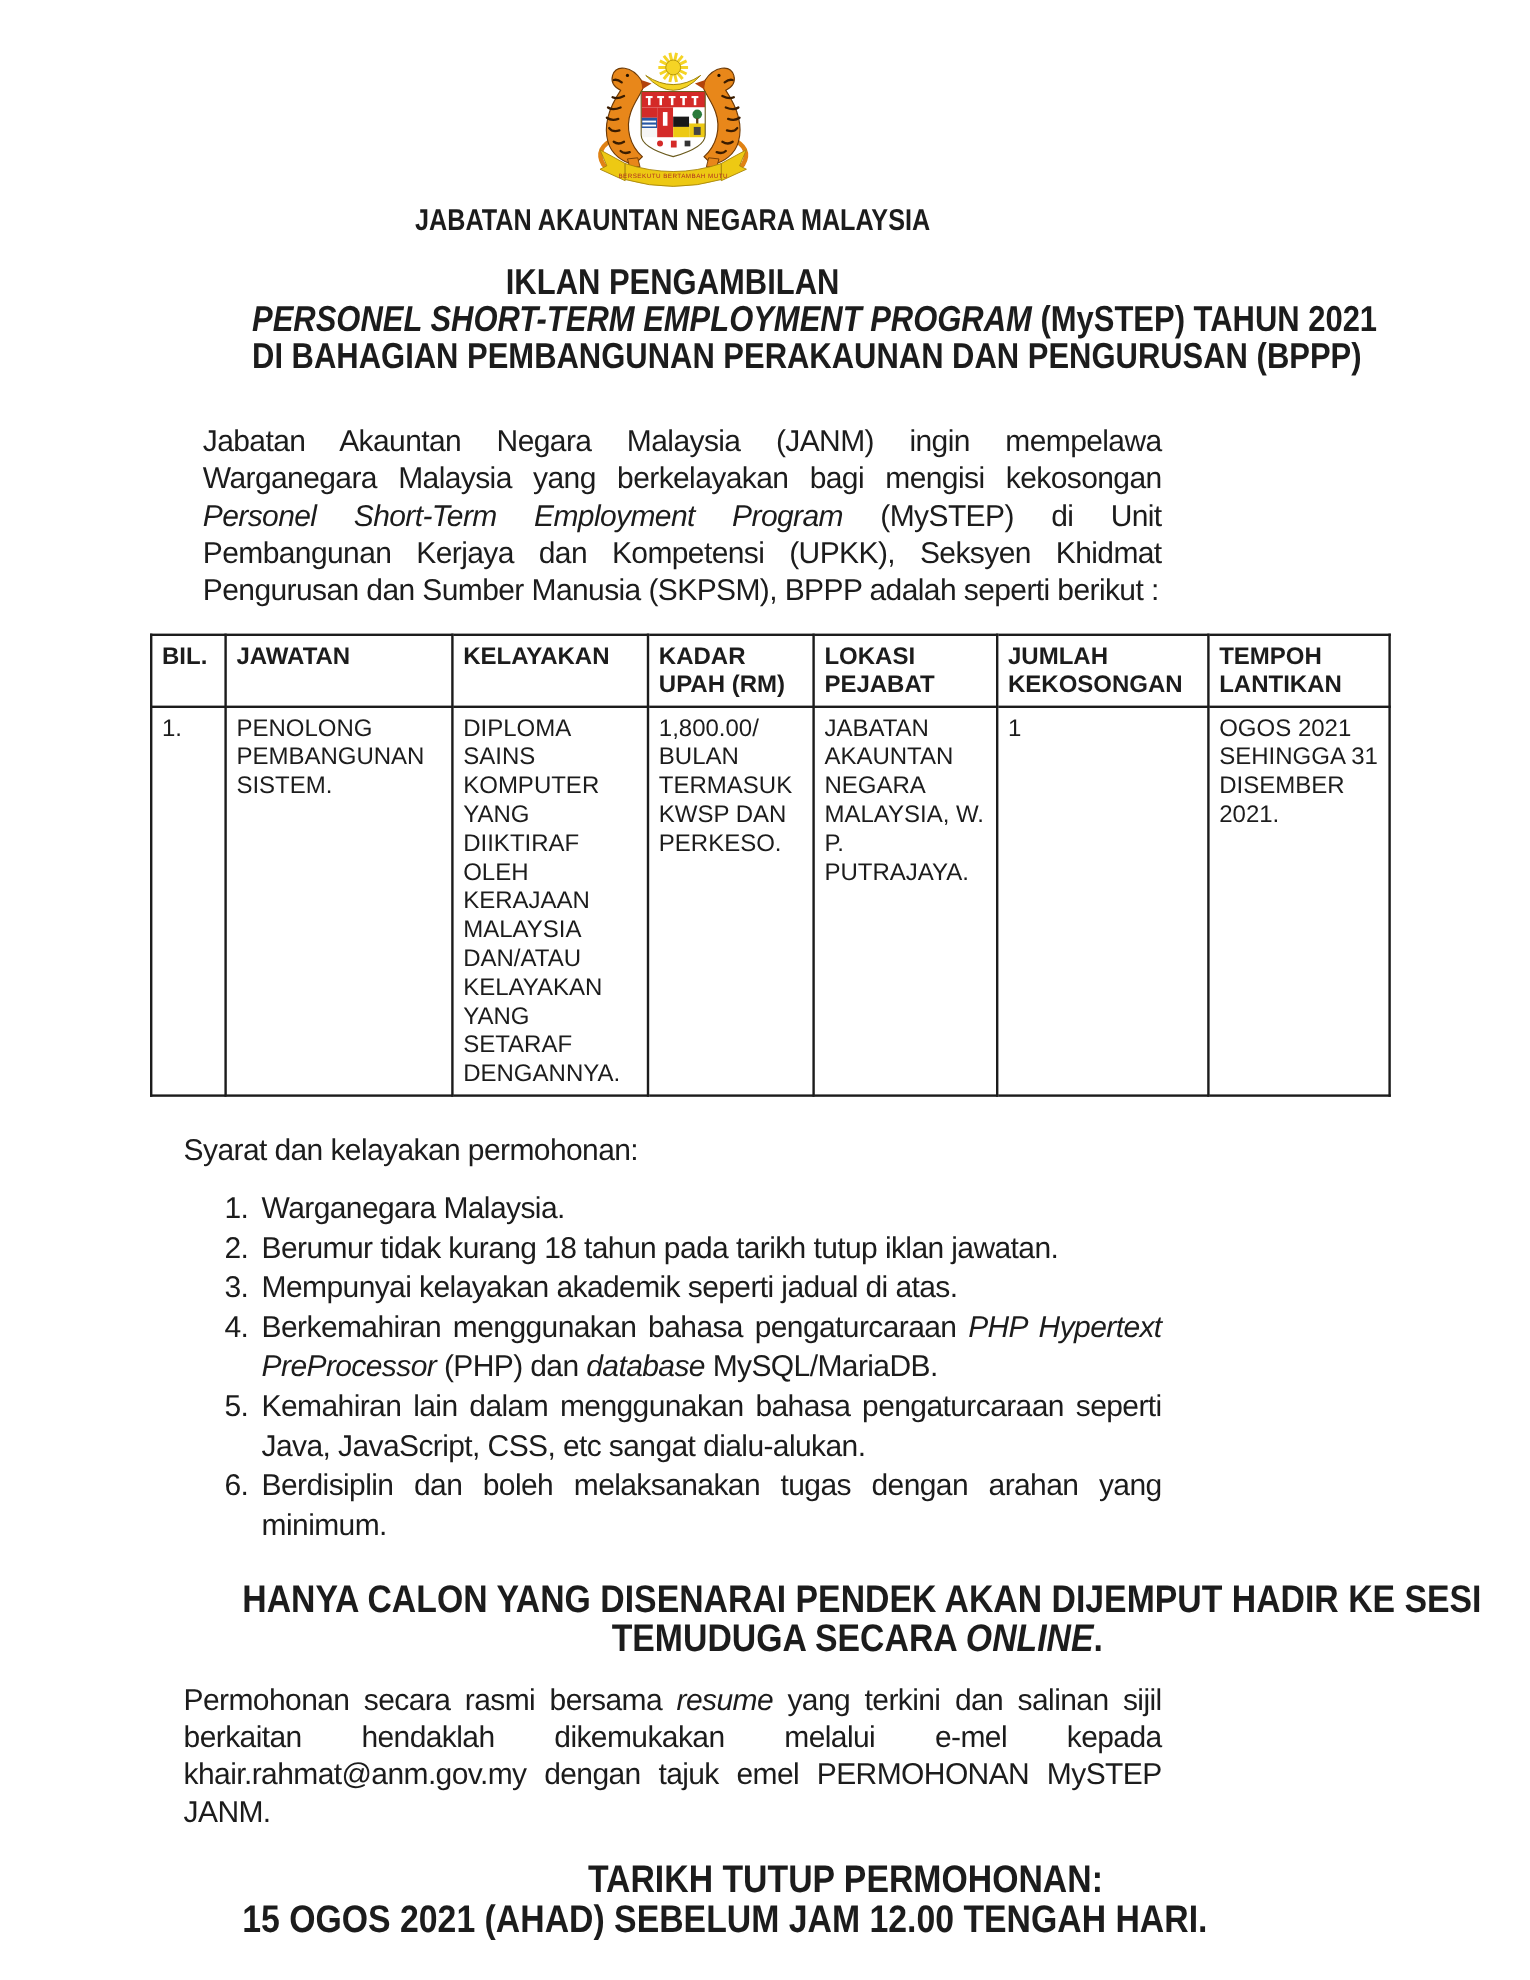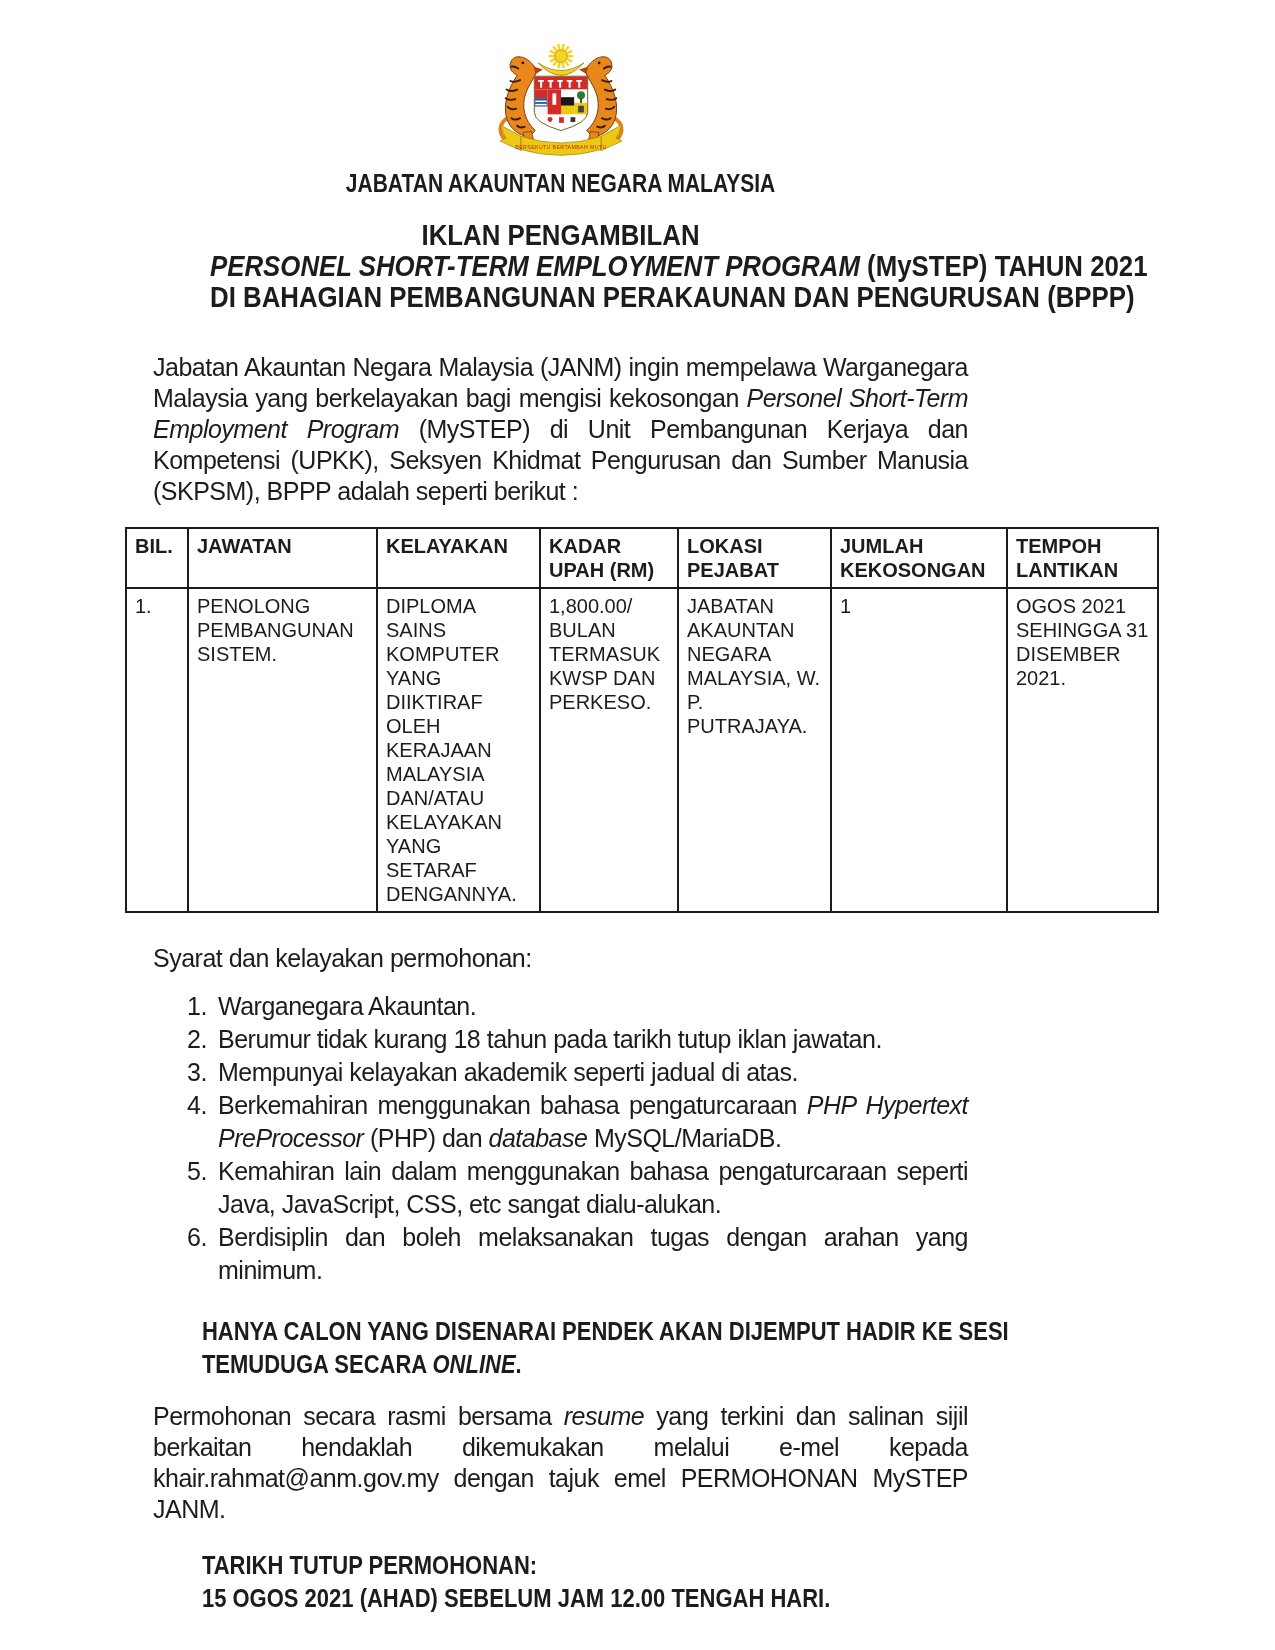--- a/index.html
+++ b/index.html
@@ -23,21 +23,21 @@
 
   
   .title-block { margin-top:22px; text-align:center; font-weight:bold; font-size:30px; line-height:31px; }
   .title-line { white-space:nowrap; transform:scaleX(0.86); transform-origin:50% 50%; }
 
   
   .para {
     margin:0; font-size:25px; line-height:31px; letter-spacing:-0.5px;
     text-align:justify;
   }
-  .intro { margin-top:40px; }
+  .intro { margin-top:40px;margin-left:16px; }
 
   
   table.vacancy {
     border-collapse:collapse; table-layout:fixed;
     width:1032px; margin:20px 0 0 -28px;
     font-size:20px; line-height:24px;
   }
   table.vacancy th, table.vacancy td {
     border:2px solid #1c1c1c; vertical-align:top; text-align:left;
     padding:5px 8px; word-wrap:break-word;
@@ -45,21 +45,21 @@
   table.vacancy th { font-weight:bold; }
 
   .syarat { margin-top:30px; text-align:left; }
 
   
   .reqs { margin-top:16px; }
   .req { display:flex; font-size:25px; line-height:33px; letter-spacing:-0.5px; }
   .req .num { flex:0 0 31px; margin-left:34px; }
   .req .txt { flex:1; text-align:justify; }
 
-  .center-bold { text-align:left; font-weight:bold; font-size:25px; line-height:33px; }
+  .center-bold { text-align:right; font-weight:bold; font-size:32px; line-height:33px; }
   .center-bold .cline { white-space:nowrap; transform:scaleX(0.88); transform-origin:50% 50%; }
   .shortlist { margin-top:28px; }
   .apply { margin-top:20px; }
   .deadline { margin-top:24px; }
   .closing { margin-top:20px; }
 </style>
 </head>
 <body>
 
 <div class="page">
@@ -192,21 +192,21 @@
         <td>OGOS 2021 SEHINGGA 31 DISEMBER 2021.</td>
       </tr>
     </tbody>
   </table>
 
   <p class="para syarat">Syarat dan kelayakan permohonan:</p>
 
   <div class="reqs">
     <div class="req">
       <span class="num">1.</span>
-      <span class="txt"><span>Warganegara Akauntan.</span></span>
+      <span class="txt"><span>Warganegara Malaysia.</span></span>
     </div>
     <div class="req">
       <span class="num">2.</span>
       <span class="txt"><span>Berumur tidak kurang 18 tahun pada tarikh tutup iklan jawatan.</span></span>
     </div>
     <div class="req">
       <span class="num">3.</span>
       <span class="txt"><span>Mempunyai kelayakan akademik seperti jadual di atas.</span></span>
     </div>
     <div class="req">

